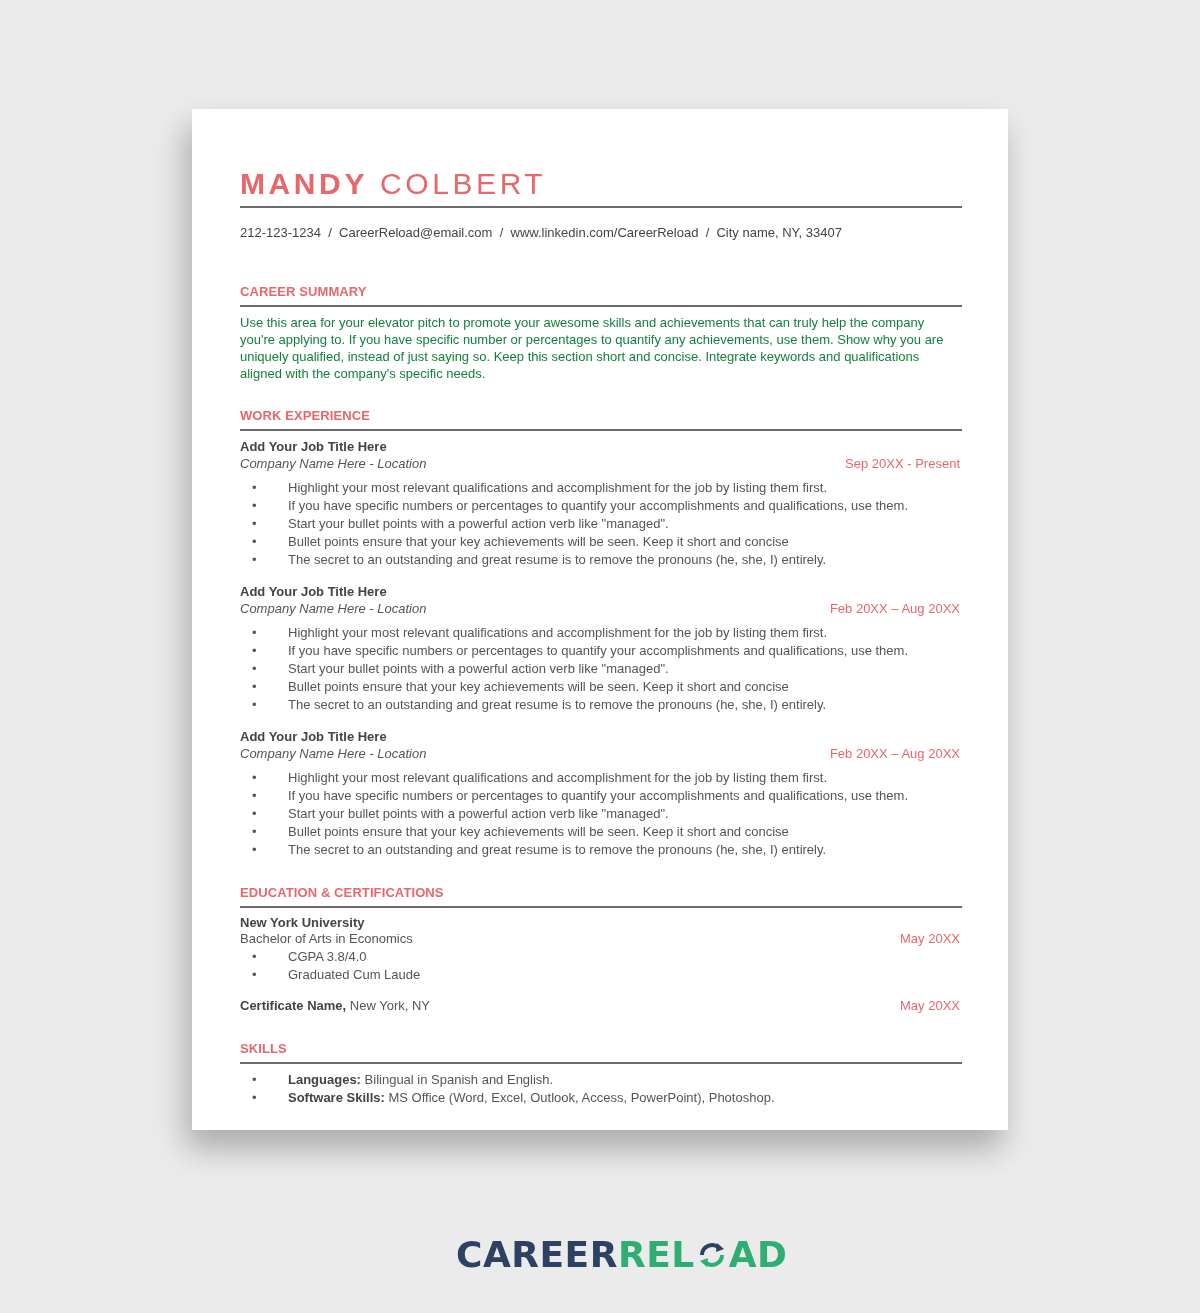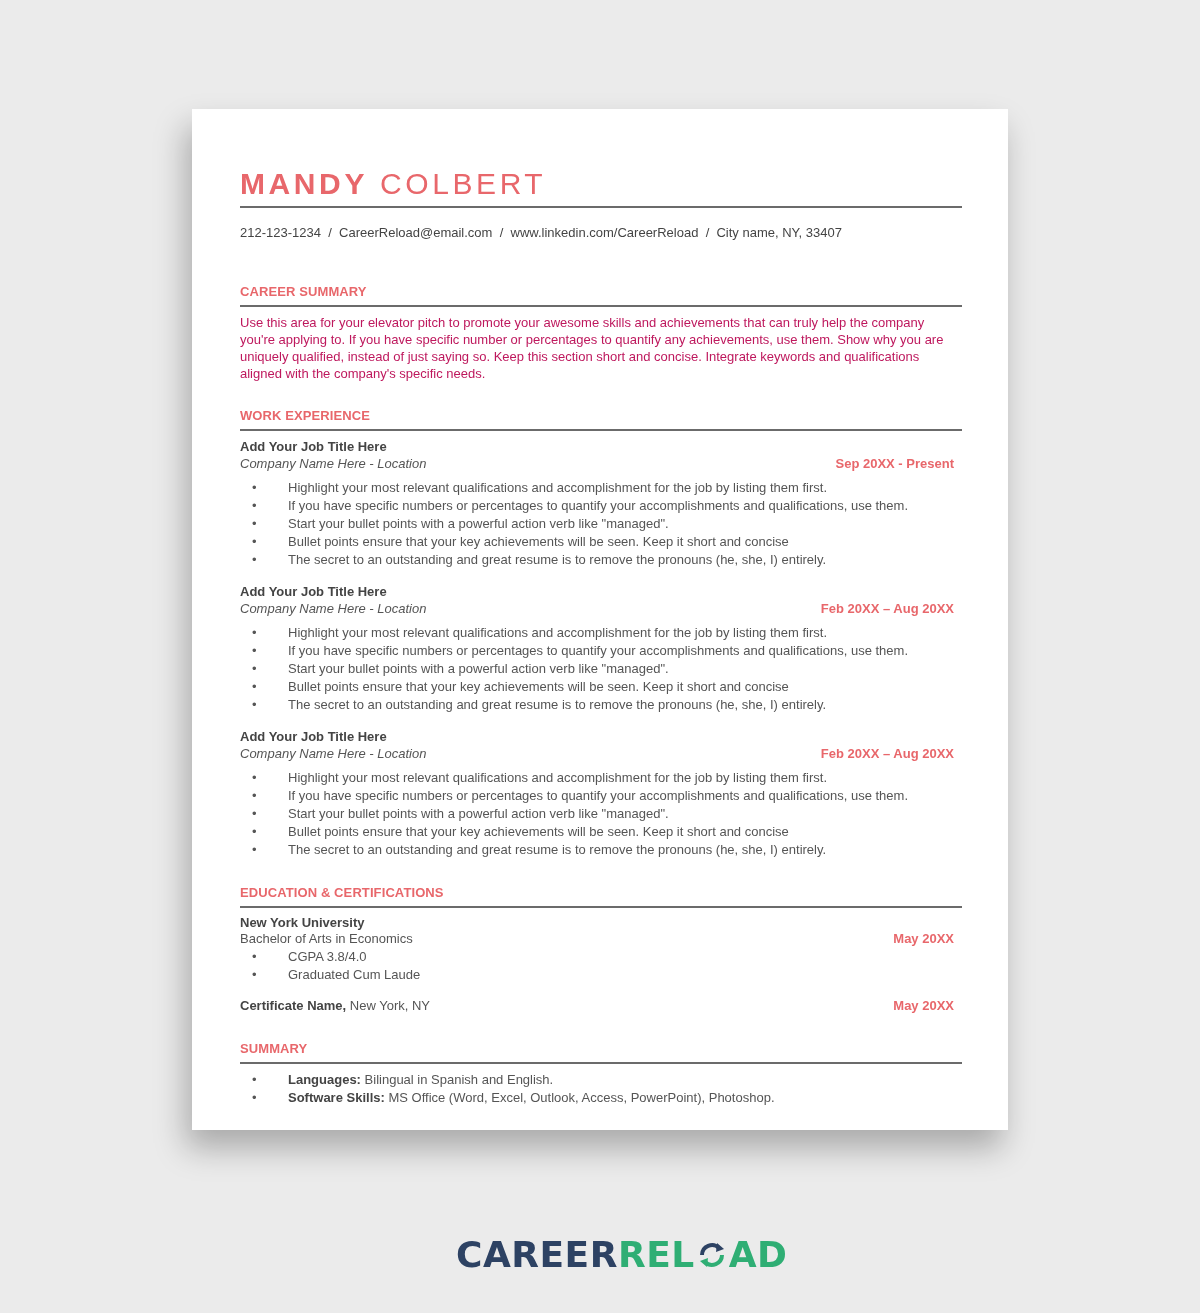--- a/index.html
+++ b/index.html
@@ -30,25 +30,25 @@
     font-size: 13px; color: #444; white-space: pre;
   }
   .section-title {
     position: absolute; left: 0;
     font-size: 13px; font-weight: bold; color: #e8676b;
     letter-spacing: 0.1px;
   }
   .rule { position: absolute; left: 0; width: 722px; height: 2px; background: #6b6b6b; }
   .para {
     position: absolute; left: 0; width: 722px;
-    font-size: 13px; line-height: 17px; color: #be185d;
+    font-size: 13px; line-height: 17px; color: #15803d;
   }
   .job-title { position: absolute; left: 0; font-size: 13px; font-weight: bold; color: #444; }
   .company { position: absolute; left: 0; font-size: 13px; font-style: italic; color: #555; }
-  .date { position: absolute; right: 8px; font-size: 13px; font-weight: bold; color: #e8676b; text-align: right; }
+  .date { position: absolute; right: 2px; font-size: 13px; font-weight: normal; color: #e8676b; text-align: right; }
   ul.bullets {
     position: absolute; left: 0; margin: 0; padding: 0; list-style: none;
     font-size: 13px; line-height: 18px; color: #555;
   }
   ul.bullets li { position: relative; padding-left: 48px; white-space: nowrap; }
   ul.bullets li::before {
     content: "\2022"; position: absolute; left: 12px; top: 0; color: #555;
   }
   .plain { position: absolute; left: 0; font-size: 13px; color: #555; }
   .bold-dark { font-weight: bold; color: #444; text-align: right; }
@@ -120,21 +120,21 @@
     <div class="job-title" style="top:806px">New York University</div>
     <div class="plain" style="top:822px">Bachelor of Arts in Economics</div>
     <div class="date" style="top:822px">May 20XX</div>
     <ul class="bullets" style="top:839px">
       <li>CGPA 3.8/4.0</li>
       <li>Graduated Cum Laude</li>
     </ul>
     <div class="plain" style="top:889px"><span class="bold-dark">Certificate Name,</span><span> New York, NY</span></div>
     <div class="date" style="top:889px">May 20XX</div>
 
-    <div class="section-title" style="top:932px">SUMMARY</div>
+    <div class="section-title" style="top:932px">SKILLS</div>
     <div class="rule" style="top:953px"></div>
     <ul class="bullets" style="top:962px">
       <li><span class="bold-dark">Languages:</span><span> Bilingual in Spanish and English.</span></li>
       <li><span class="bold-dark">Software Skills:</span><span> MS Office (Word, Excel, Outlook, Access, PowerPoint), Photoshop.</span></li>
     </ul>
   </div>
 </div>
 
 <div class="logo">
   <span class="navy">CAREER</span><span class="green">REL</span><span class="reload-o"><svg width="34" height="30" viewBox="0 0 34 30">

